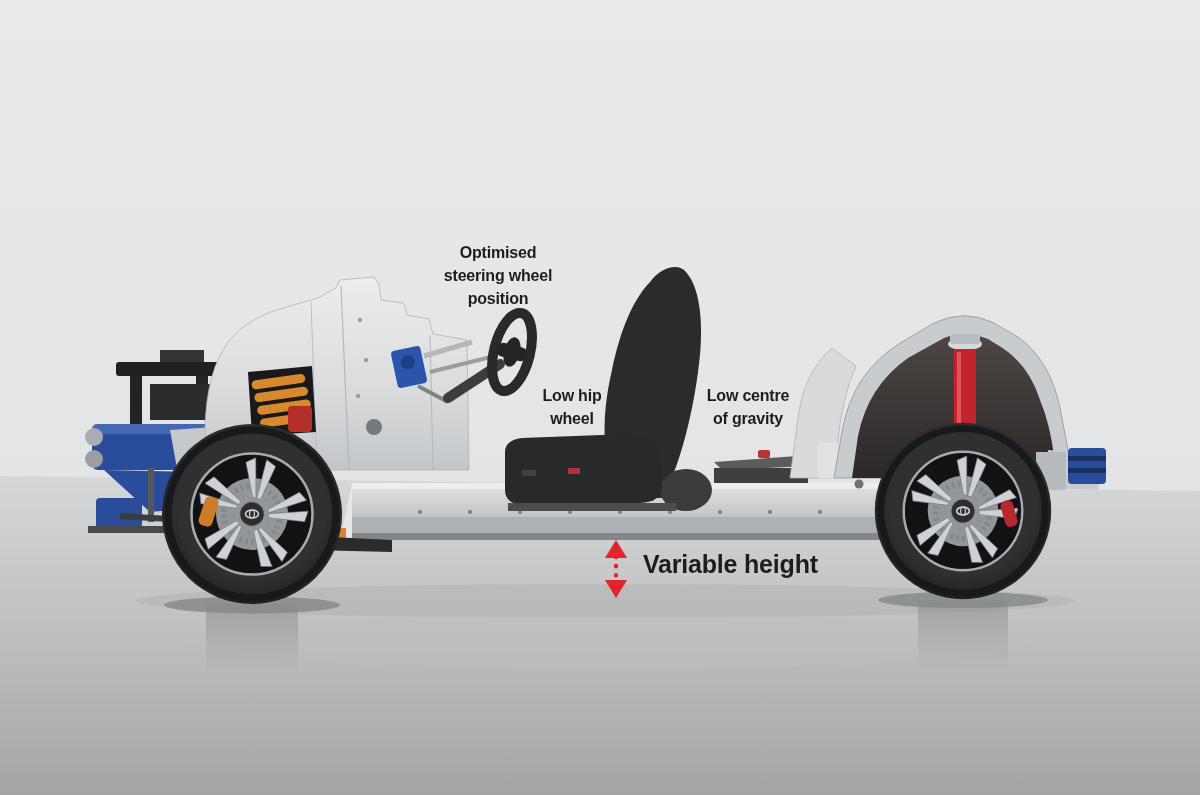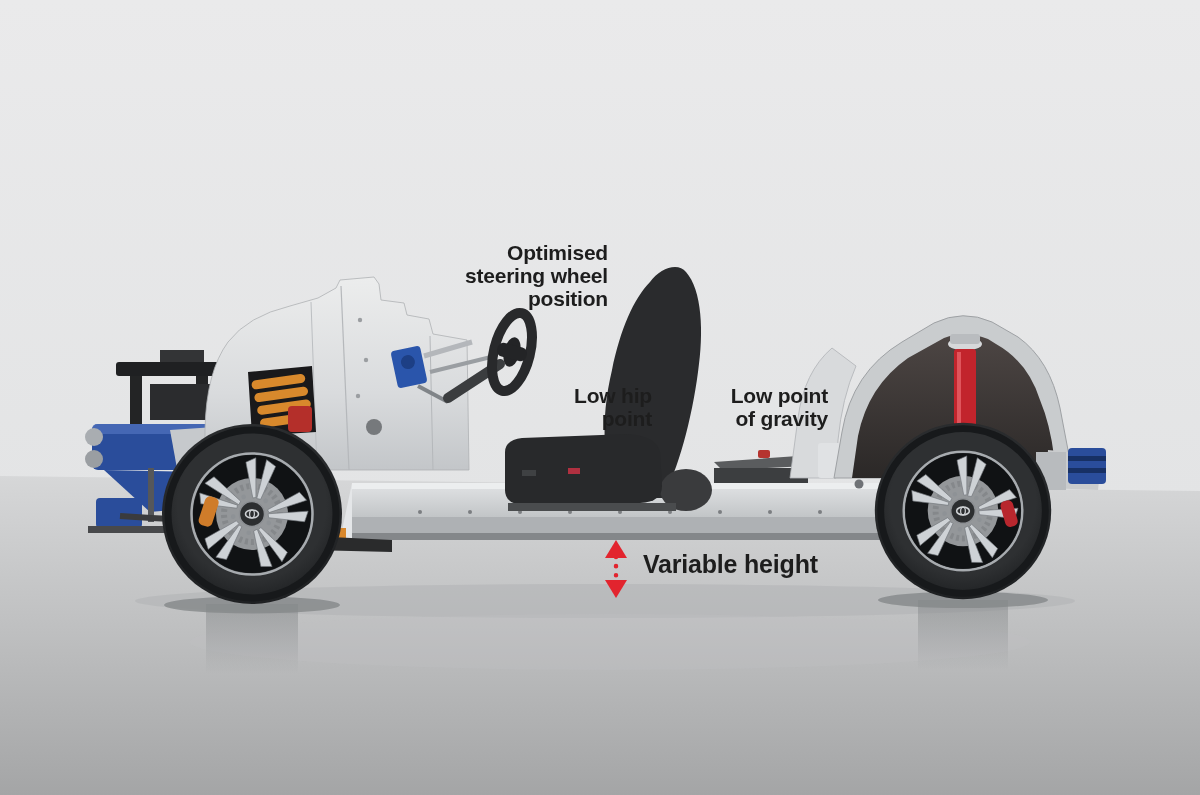--- a/index.html
+++ b/index.html
@@ -4,24 +4,24 @@
 <style>
   html,body{margin:0;padding:0;background:#e7e8e9;}
   .stage{
     position:relative;width:1200px;height:795px;overflow:hidden;
     font-family:"Liberation Sans",sans-serif;
   }
   .scene-svg{position:absolute;left:0;top:0;width:1200px;height:795px;display:block;}
   .label{
     position:absolute;
     font-weight:bold;
-    font-size:21px;
+    font-size:16px;
     line-height:23px;
     color:#1d1d1d;
-    text-align:right;
+    text-align:center;
     white-space:pre-line;
     letter-spacing:-0.2px;
   }
   #label-steering{left:388px;top:241px;width:220px;}
   #label-hip{left:492px;top:384px;width:160px;}
   #label-gravity{left:668px;top:384px;width:160px;}
   #label-height{left:643px;top:553px;width:240px;text-align:left;font-size:25px;}
 </style>
 </head>
 <body>
@@ -257,17 +257,17 @@
       <line x1="616" y1="557" x2="616" y2="581" stroke-width="4.5" stroke-linecap="round" stroke-dasharray="0.1 9" stroke="#e2242e"></line>
       <polygon points="616,540 605,558 627,558" fill="#e2242e"></polygon>
       <polygon points="616,598 605,580 627,580" fill="#e2242e"></polygon>
     </g>
   </svg>
 
   <div class="label" id="label-steering">Optimised
 steering wheel
 position</div>
   <div class="label" id="label-hip">Low hip
-point</div>
-  <div class="label" id="label-gravity">Low point
+wheel</div>
+  <div class="label" id="label-gravity">Low centre
 of gravity</div>
   <div class="label" id="label-height">Variable height</div>
 </div>
 
 </body></html>

